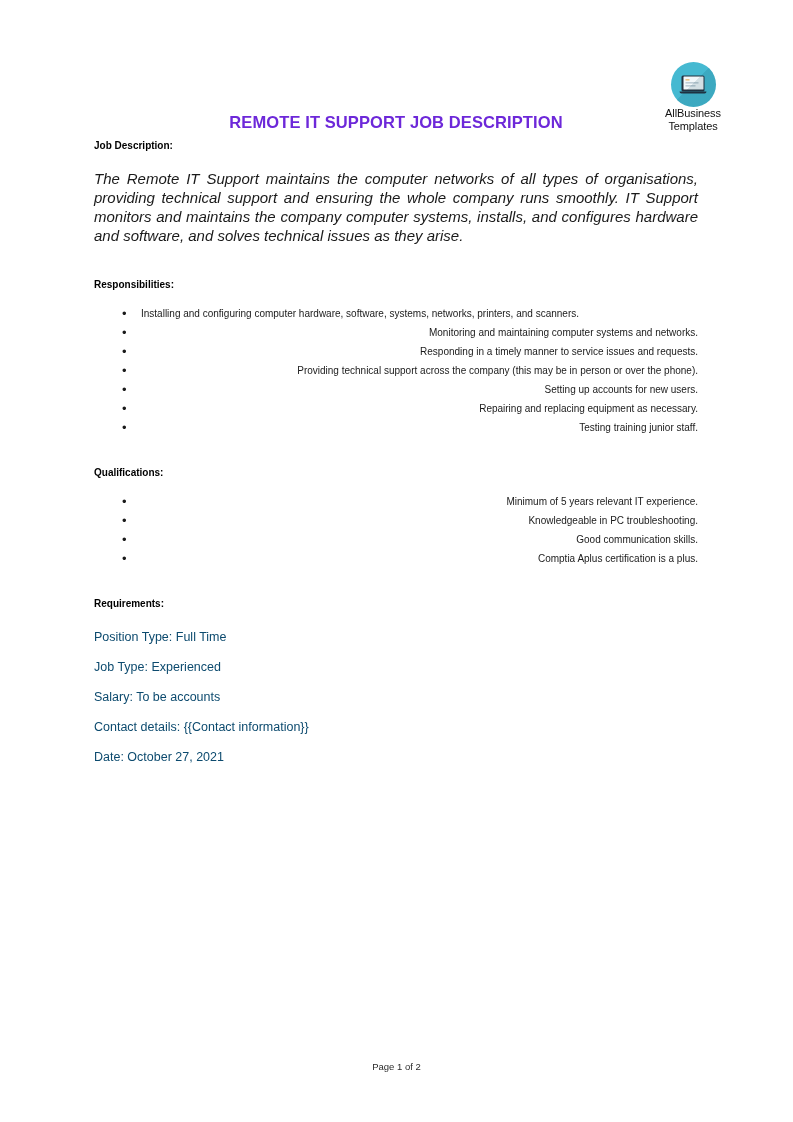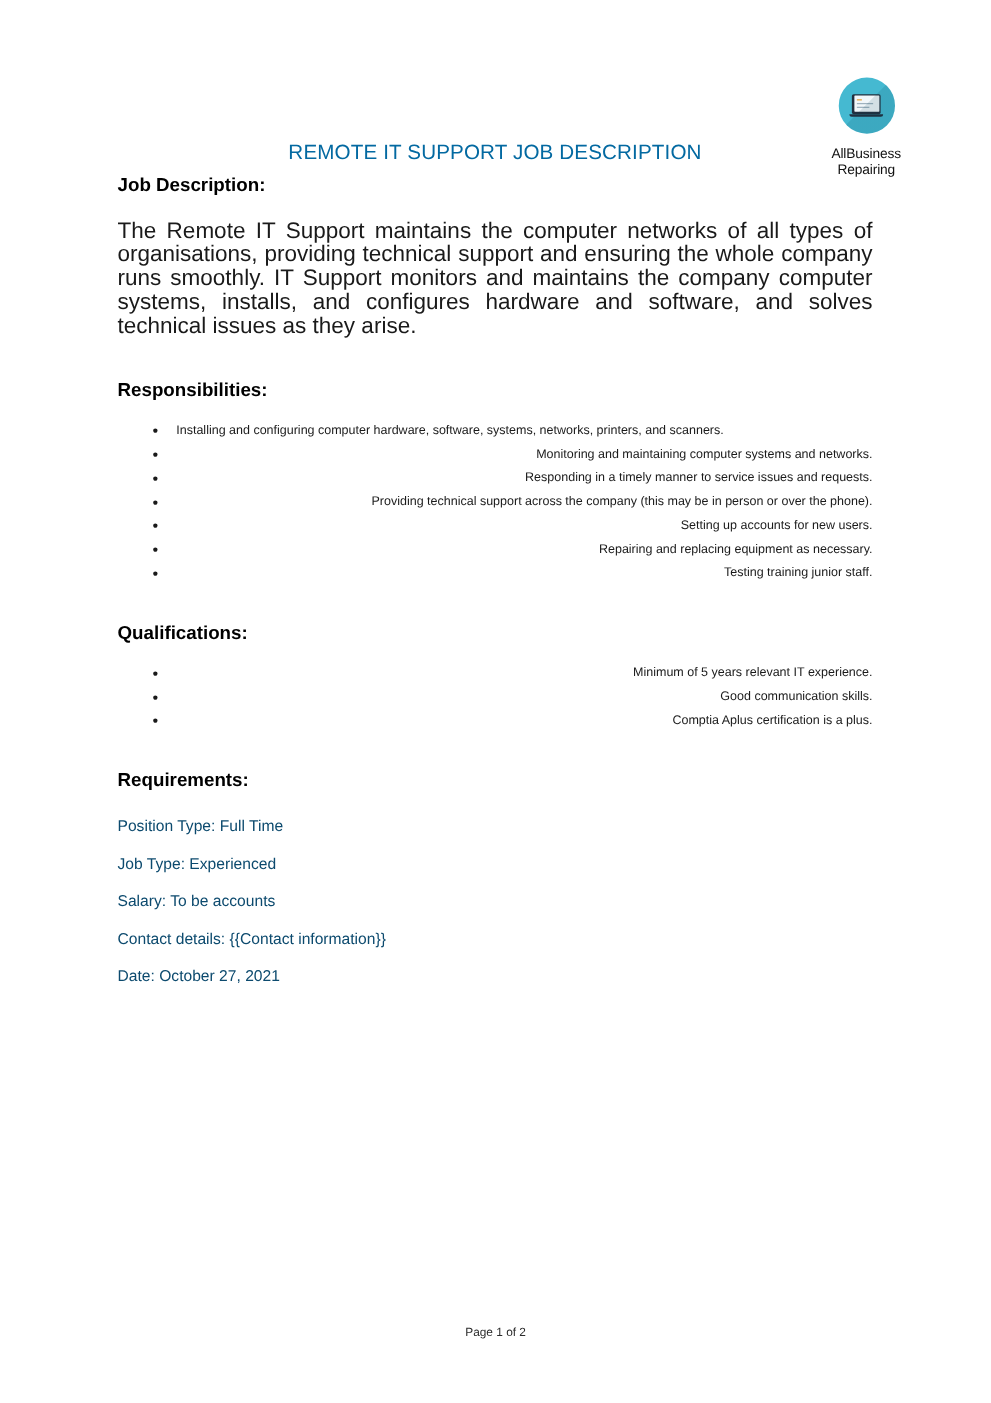--- a/index.html
+++ b/index.html
@@ -76,59 +76,60 @@
   .laptop-bar.b2 { top: 6px; width: 13px; }
   .laptop-bar.b3 { top: 9px; width: 10px; }
   .laptop-base {
     width: 27px;
     height: 2.5px;
     background: #22303f;
     border-radius: 0 0 2px 2px;
     margin: 0 auto;
   }
   .logo-text {
-    margin-top: 10px;
+    margin-top: 0;
     font-family: "Liberation Sans", sans-serif;
     font-size: 11px;
     line-height: 13px;
     color: #111111;
     letter-spacing: -0.1px;
     text-align: center;
   }
 
   
   .doc-title {
     position: absolute;
     left: 94px;
     top: 113px;
     width: 604px;
     text-align: center;
     font-size: 16.5px;
-    font-weight: normal;
+    font-weight: bold;
     letter-spacing: 0.1px;
-    color: #0369a1;
+    color: #6d28d9;
   }
   .content {
     position: absolute;
     left: 94px;
     top: 140px;
     width: 604px;
   }
   .section-heading {
-    font-size: 15px;
+    font-size: 10px;
     font-weight: bold;
     color: #000000;
     margin: 0;
   }
   .para {
-    font-size: 18px;
+    font-size: 15px;
     line-height: 19px;
     text-align: justify;
     color: #1a1a1a;
     margin: 0;
+    font-style: italic;
   }
   .gap-8  { height: 8px; }
   .gap-14 { height: 14px; }
   .gap-18 { height: 18px; }
   .gap-30 { height: 30px; }
   .gap-34 { height: 34px; }
 
   ul.bullets {
     list-style: none;
     margin: 0;
@@ -184,21 +185,21 @@
             <span class="laptop-bar b2"></span>
             <span class="laptop-bar b3"></span>
           </div>
         </div>
         <div class="laptop-base"></div>
       </div>
       <div class="logo-shadow"></div>
     </div>
     <div class="logo-text">
       <div>AllBusiness</div>
-      <div>Repairing</div>
+      <div>Templates</div>
     </div>
   </div>
 
   <div class="doc-title">REMOTE IT SUPPORT JOB DESCRIPTION</div>
 
   <div class="content">
 
     <div class="section-heading">Job Description:</div>
     <div class="gap-18"></div>
     <p class="para">The Remote IT Support maintains the computer networks of all types of organisations, providing technical support and ensuring the whole company runs smoothly. IT Support monitors and maintains the company computer systems, installs, and configures hardware and software, and solves technical issues as they arise.</p>
@@ -214,20 +215,21 @@
       <li class="nojustify">Setting up accounts for new users.</li>
       <li class="nojustify">Repairing and replacing equipment as necessary.</li>
       <li class="nojustify">Testing training junior staff.</li>
     </ul>
 
     <div class="gap-30"></div>
     <div class="section-heading">Qualifications:</div>
     <div class="gap-14"></div>
     <ul class="bullets">
       <li class="nojustify">Minimum of 5 years relevant IT experience.</li>
+      <li class="nojustify">Knowledgeable in PC troubleshooting.</li>
       <li class="nojustify">Good communication skills.</li>
       <li class="nojustify">Comptia Aplus certification is a plus.</li>
     </ul>
 
     <div class="gap-30"></div>
     <div class="section-heading">Requirements:</div>
     <div class="gap-8"></div>
 
     <div class="req-gap"></div>
     <p class="req-line">Position Type: Full Time</p>

